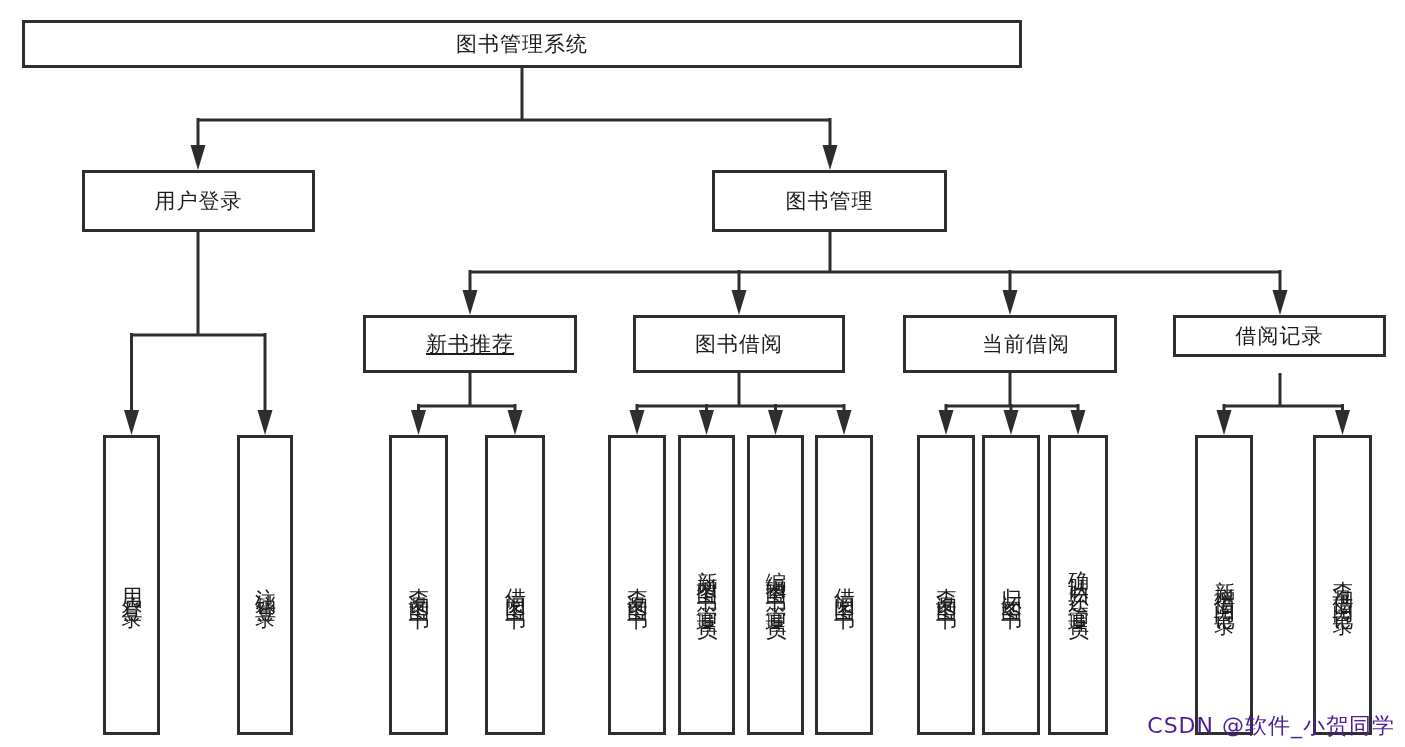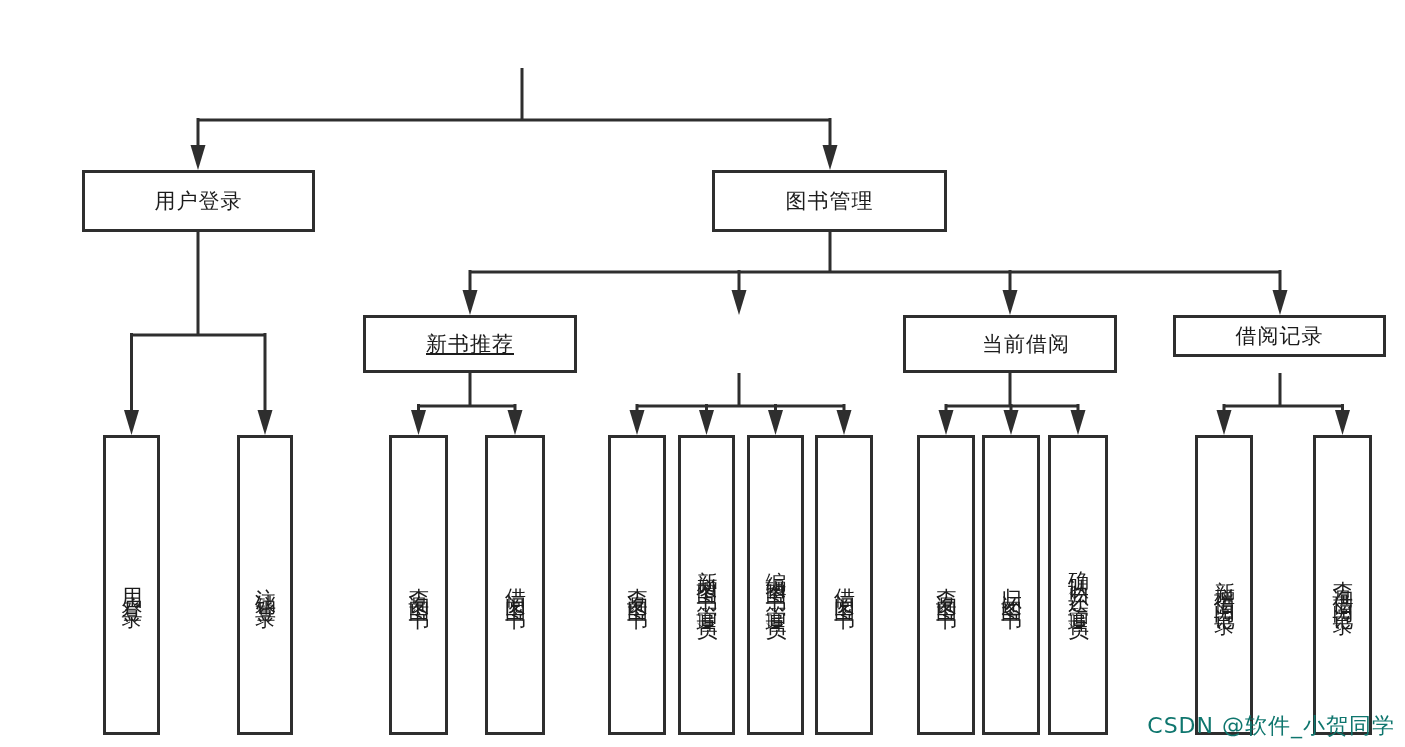--- a/index.html
+++ b/index.html
@@ -28,21 +28,21 @@
     line-height:1;
   }
   #connector-layer{
     position:absolute;left:0;top:0;z-index:1;
   }
   .edge{stroke:#2e2e2e;stroke-width:3;fill:none;}
   .arrow{fill:#2e2e2e;stroke:none;}
   .watermark{
     position:absolute;
     right:10px;top:711px;
-    color:#0f766e;
+    color:#4c1d95;
     font-size:22px;
     letter-spacing:1px;
     z-index:3;
   }
 </style>
 </head>
 <body>
 
 <div id="canvas">
 
@@ -82,30 +82,36 @@
       <path class="arrow" d="M1003.5,410 L1018.5,410 L1011,435 Z"></path>
       <path class="arrow" d="M1070.5,410 L1085.5,410 L1078,435 Z"></path>
     </g>
     <g>
       <path class="edge" d="M1280,373 V406 M1224,406 H1342.5 M1224,404 V412 M1342.5,404 V412"></path>
       <path class="arrow" d="M1216.5,410 L1231.5,410 L1224,435 Z"></path>
       <path class="arrow" d="M1335,410 L1350,410 L1342.5,435 Z"></path>
     </g>
   </svg>
 
+  <div class="node" style="left:22px;top:20px;width:1000px;height:48px;">
+    <span>图书管理系统</span>
+  </div>
 
   <div class="node" style="left:82px;top:170px;width:233px;height:62px;">
     <span>用户登录</span>
   </div>
   <div class="node" style="left:712px;top:170px;width:235px;height:62px;">
     <span>图书管理</span>
   </div>
 
   <div class="node" style="left:363px;top:315px;width:214px;height:58px;text-decoration:underline;">
     <span>新书推荐</span>
+  </div>
+  <div class="node" style="left:633px;top:315px;width:212px;height:58px;">
+    <span>图书借阅</span>
   </div>
   <div class="node" style="left:903px;top:315px;width:214px;height:58px;padding-left:32px;">
     <span>当前借阅</span>
   </div>
   <div class="node" style="left:1173px;top:315px;width:213px;height:42px;">
     <span>借阅记录</span>
   </div>
 
   <div class="node" style="left:103px;top:435px;width:57px;height:300px;">
     <span class="v-label">用户登录</span>

